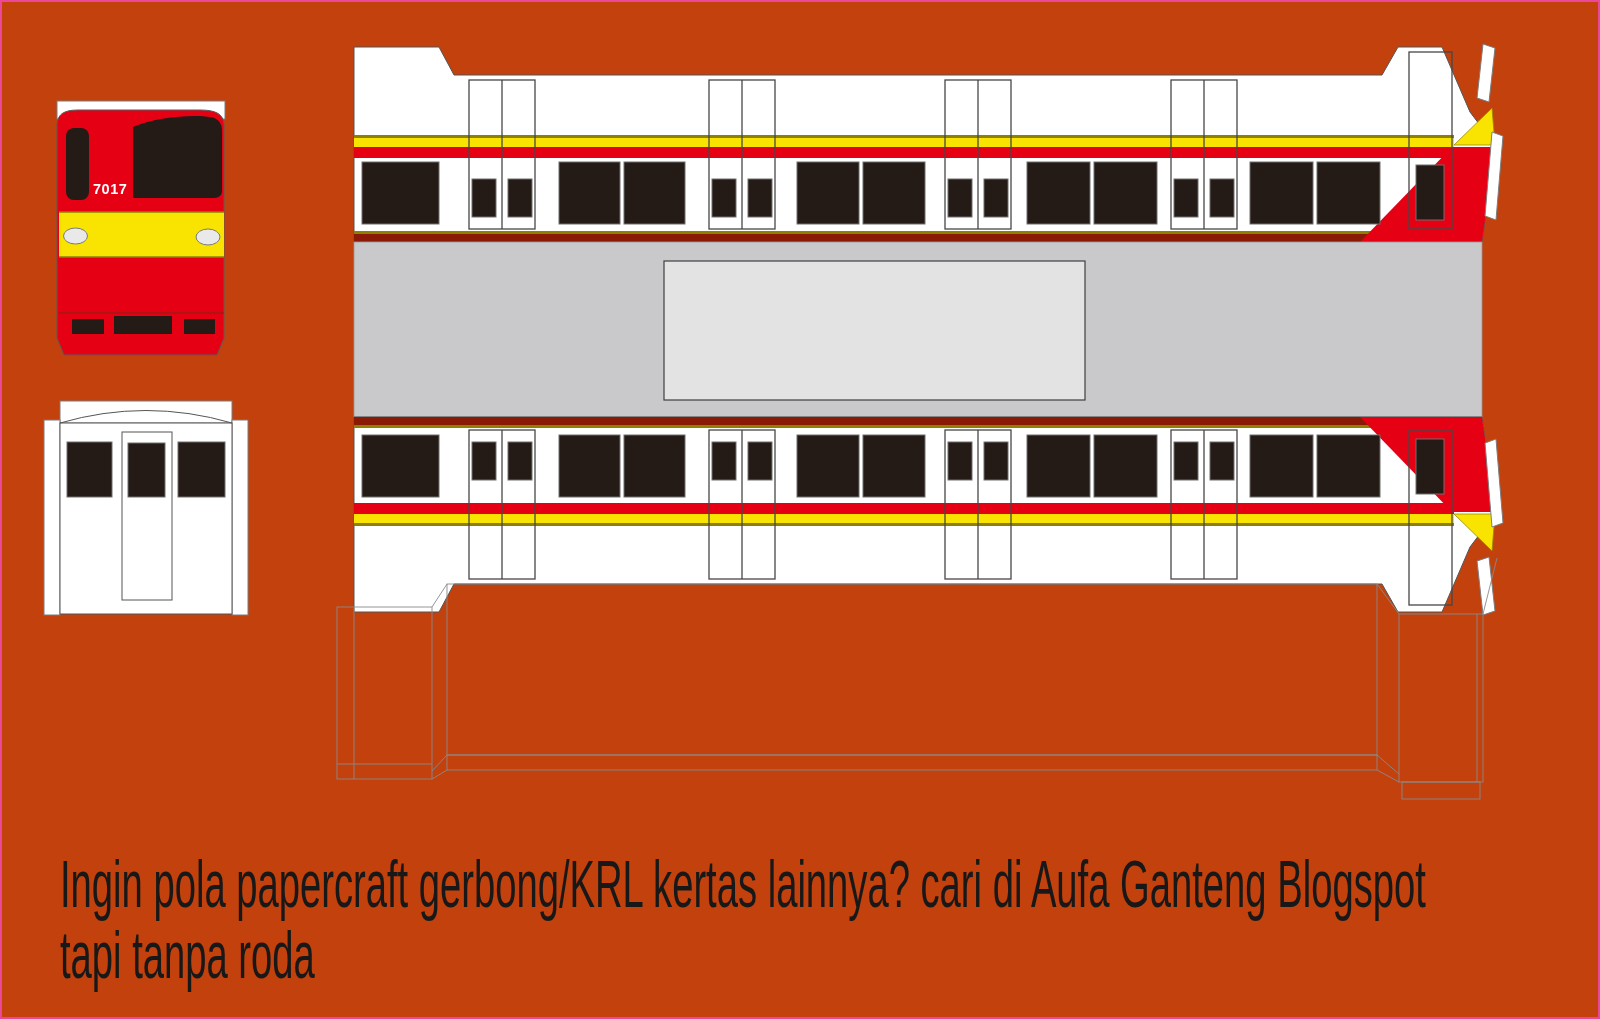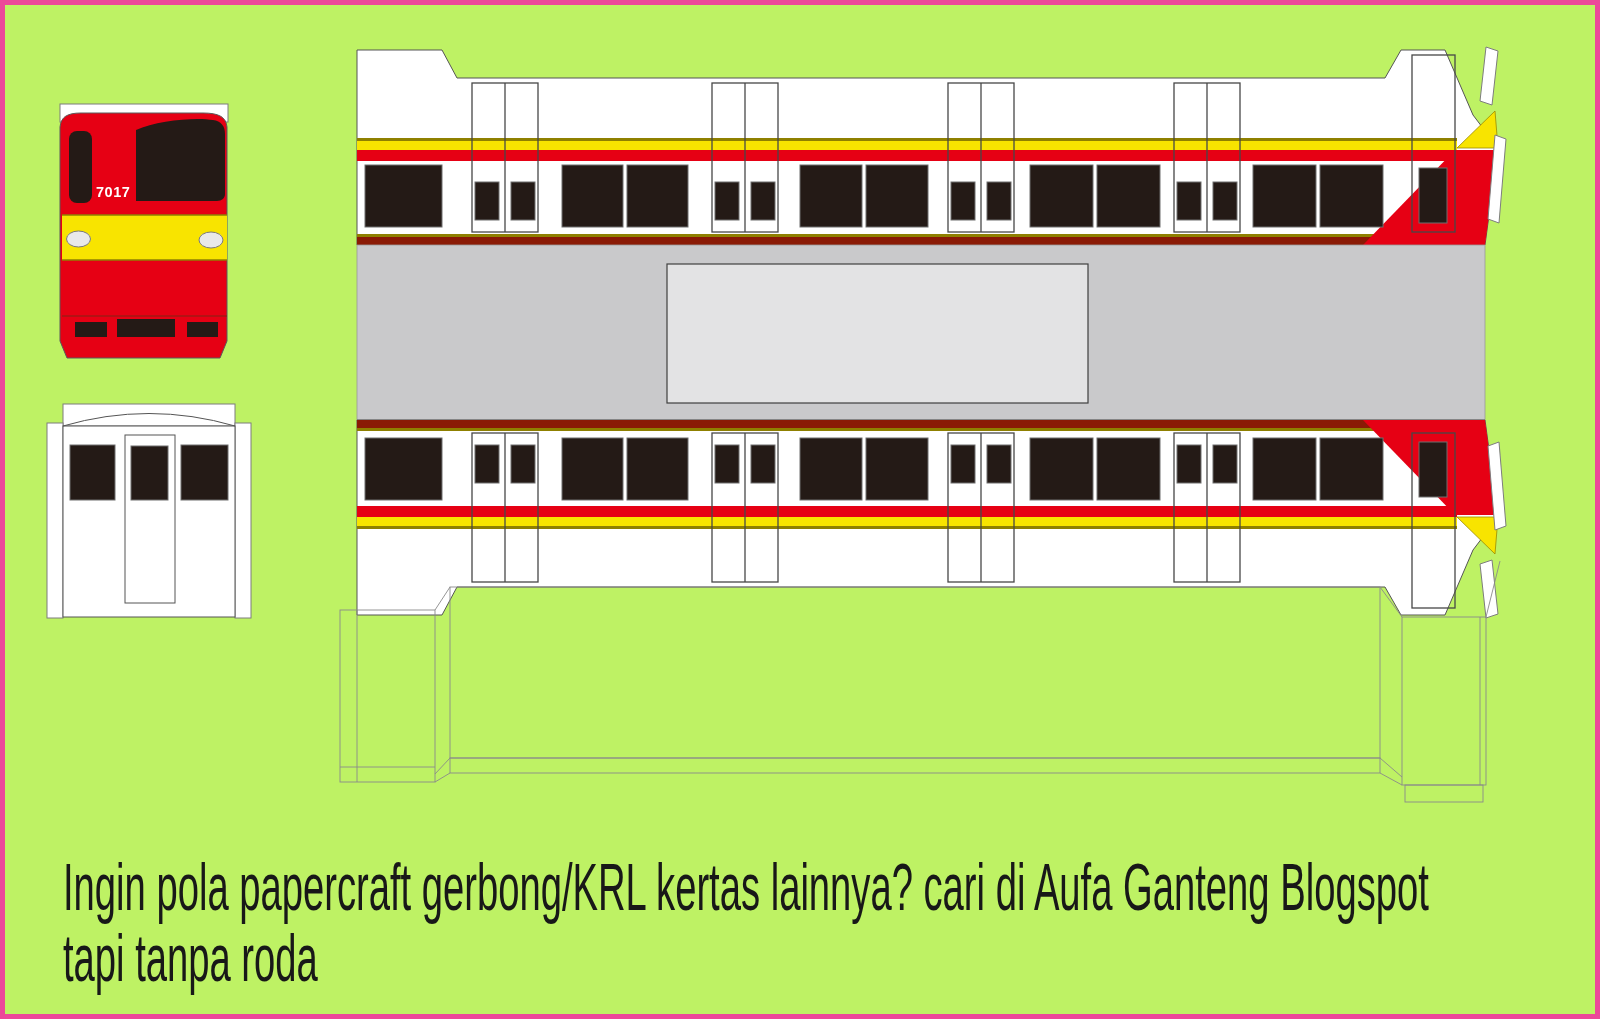--- a/index.html
+++ b/index.html
@@ -1,18 +1,18 @@
 <!DOCTYPE html>
 <html style="--c-red: #e60014; --c-yellow: #f8e400; --c-olive: #8f8000; --c-dark_red: #8a1a05; --c-window: #241a16; --c-roof_gray: #c9c9cb; --c-roof_panel: #e3e3e4; --c-headlight: #e9e9e9; --c-outline: #555555;"><head>
 <meta charset="utf-8">
 <style>
   html,body{margin:0;padding:0;background:#fff;}
   .canvas{
-    position:relative;width:1600px;height:1019px;background:#bef264;
-    box-sizing:border-box;border:5px solid #ec4899;overflow:hidden;
+    position:relative;width:1600px;height:1019px;background:#c2410c;
+    box-sizing:border-box;border:2px solid #ec4899;overflow:hidden;
     font-family:"Liberation Sans", sans-serif;
   }
   svg{position:absolute;left:0;top:0;}
   
   .f-red{fill:var(--c-red,#e60014);}
   .f-yellow{fill:var(--c-yellow,#f8e400);}
   .f-olive{fill:var(--c-olive,#8f8000);}
   .f-darkred{fill:var(--c-dark_red,#8a1a05);}
   .f-win{fill:var(--c-window,#241a16);}
   .f-roof{fill:var(--c-roof_gray,#c9c9cb);}

